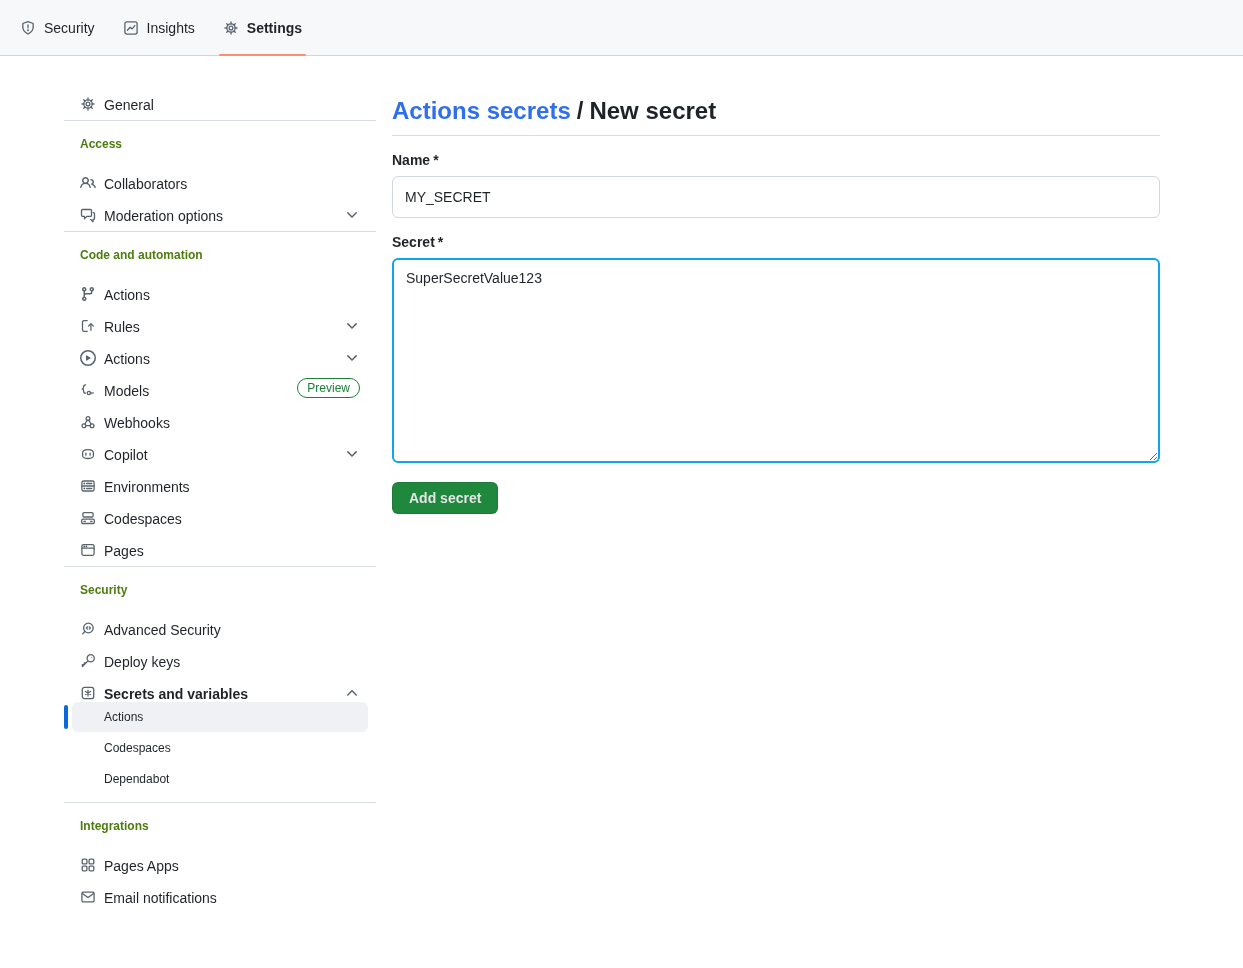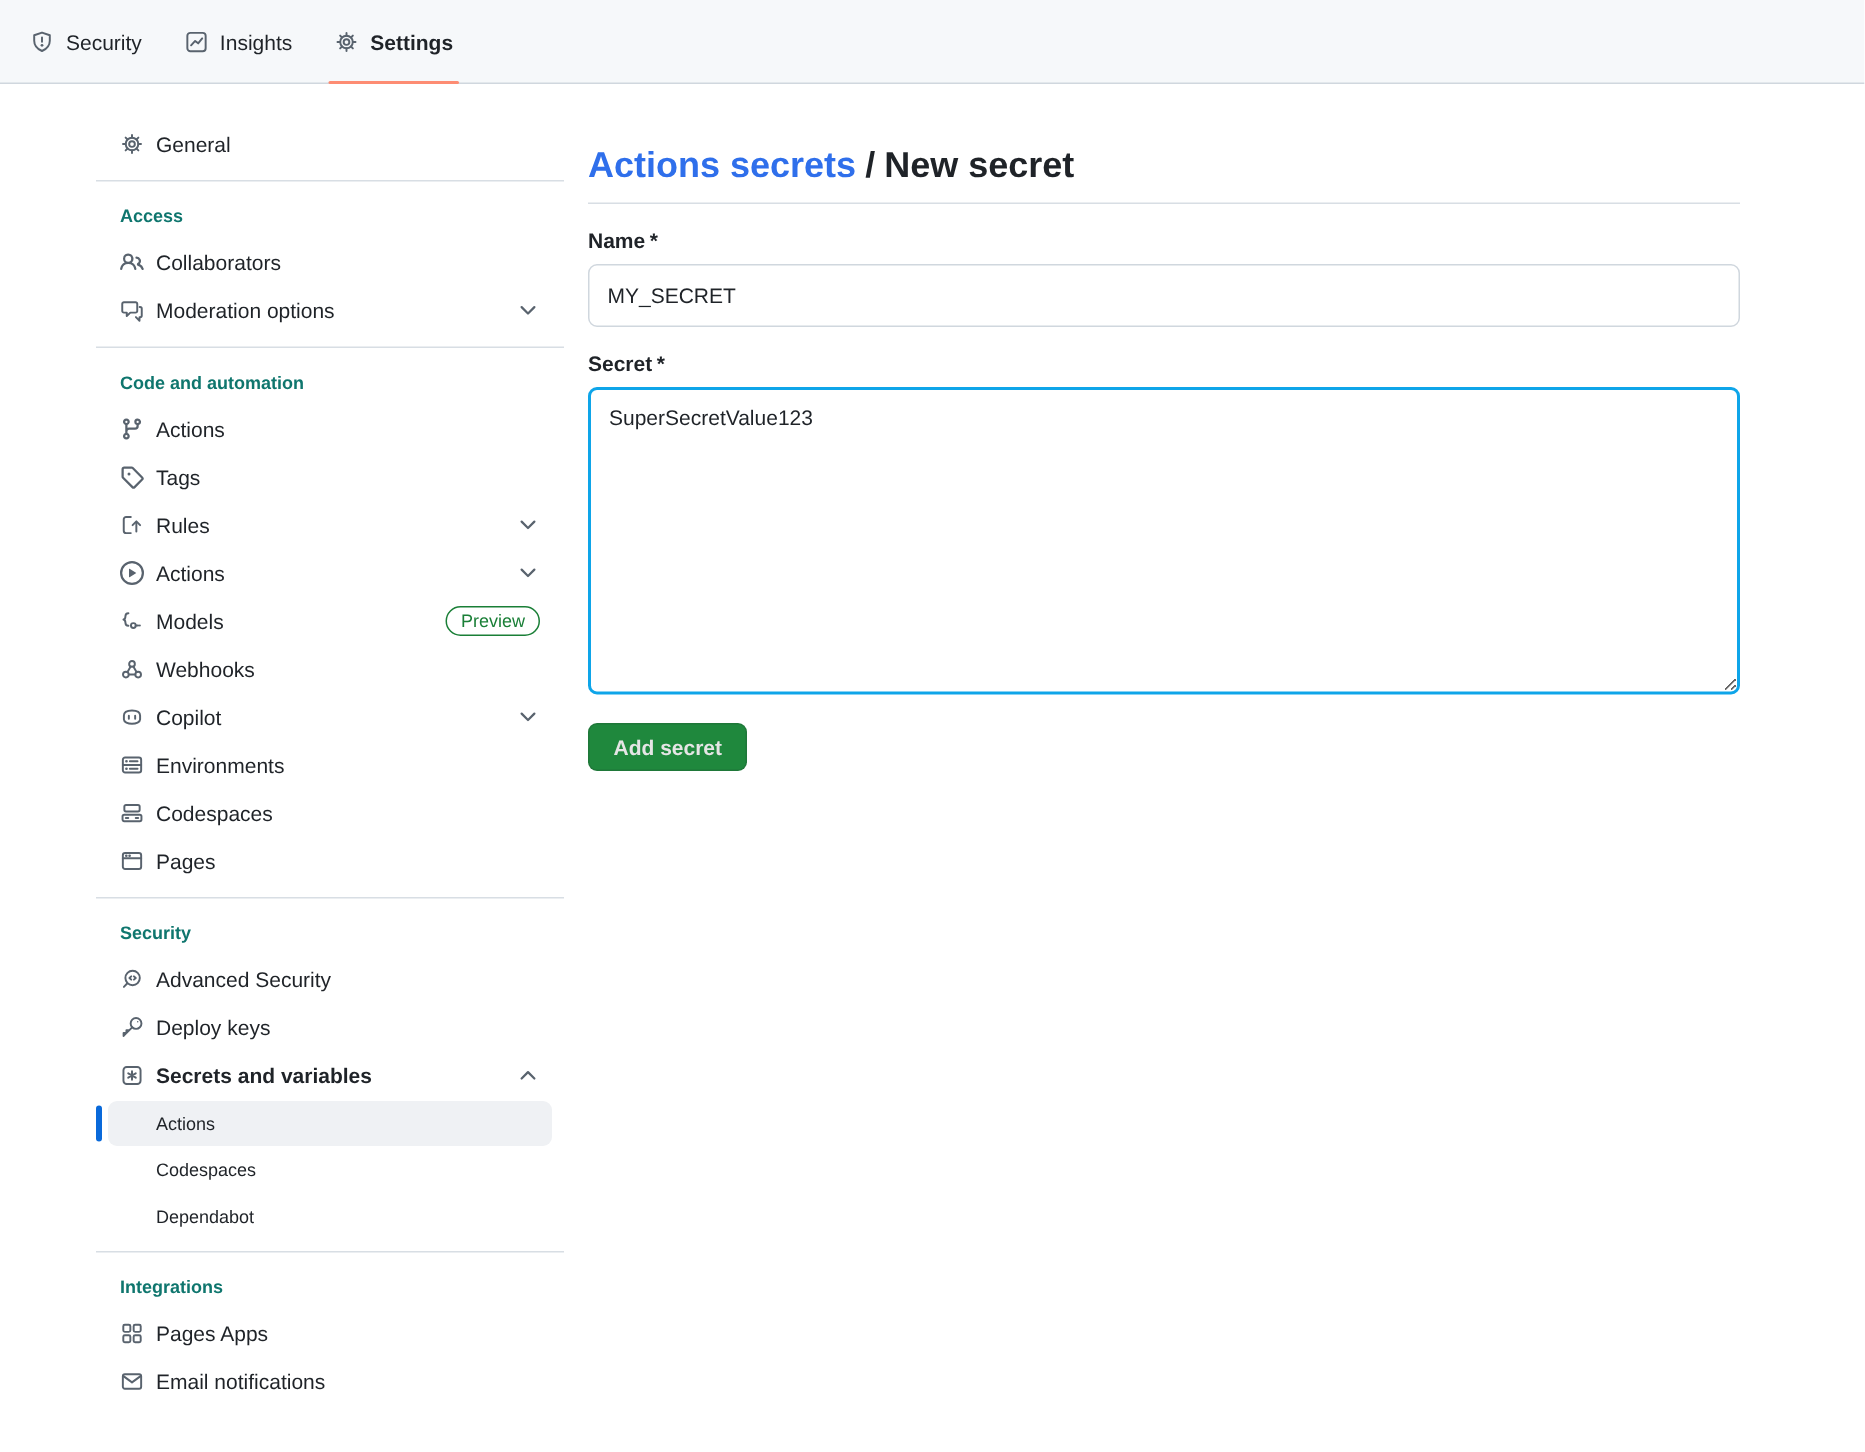--- a/index.html
+++ b/index.html
@@ -25,34 +25,34 @@
     content:""; position:absolute; left:6px; right:6px; bottom:-1px;
     height:2px; border-radius:6px; background:#fd8c73;
   }
 
   
   .layout { display:flex; align-items:flex-start; padding:24px 0 40px 64px; }
 
   
   .sidebar { width:312px; flex:none; }
   .side-item {
-    height:32px; display:flex; align-items:center; gap:8px;
+    height:32px; display:flex; align-items:flex-end; gap:8px;
     padding:0 16px; border-radius:6px; cursor:pointer;
   }
   .sicon { color:#59636e; width:16px; flex:none; }
   .side-item .label { font-size:14px; line-height:1; }
   .bold { font-weight:700; }
   .chev { margin-left:auto; color:#59636e; flex:none; }
   .badge-preview {
     margin-left:auto; font-size:12px; font-weight:500; color:#1a7f37;
     border:1px solid #1a7f37; border-radius:999px; padding:1px 9px; line-height:16px;
   }
   .divider { border-top:1px solid #d8dee4; margin:8px 0; }
   .section-header {
-    font-size:12px; font-weight:700; color:#0f766e; padding:8px 16px 8px 16px;
+    font-size:12px; font-weight:700; color:#4d7c0f; padding:8px 16px 8px 16px;
   }
   .sub-item {
     height:30px; margin:1px 8px; padding-left:32px; display:flex; align-items:center;
     font-size:12px; border-radius:6px; position:relative; cursor:pointer;
   }
   .sub-item.selected { background:#eff1f4; }
   .sub-item.selected::before {
     content:""; position:absolute; left:-8px; top:3px; width:4px; height:24px;
     border-radius:2px; background:#0969da;
   }
@@ -163,28 +163,20 @@
 
     <div class="side-item">
       <span class="sicon">
         <svg viewBox="0 0 16 16" width="16" height="16" fill="currentColor">
           <path d="M9.5 3.25a2.25 2.25 0 1 1 3 2.122V6A2.5 2.5 0 0 1 10 8.5H6a1 1 0 0 0-1 1v1.128a2.251 2.251 0 1 1-1.5 0V5.372a2.25 2.25 0 1 1 1.5 0v1.836A2.493 2.493 0 0 1 6 7h4a1 1 0 0 0 1-1v-.628a2.25 2.25 0 0 1-1.5-2.122ZM4.25 12a.75.75 0 1 0 0 1.5.75.75 0 0 0 0-1.5ZM3.5 3.25a.75.75 0 1 0 1.5 0 .75.75 0 0 0-1.5 0Zm8.25-.75a.75.75 0 1 0 0 1.5.75.75 0 0 0 0-1.5Z"></path>
         </svg>
       </span>
       <span class="label">Actions</span>
     </div>
 
-    <div class="side-item">
-      <span class="sicon">
-        <svg viewBox="0 0 16 16" width="16" height="16" fill="currentColor">
-          <path d="M1 7.775V2.75C1 1.784 1.784 1 2.75 1h5.025c.464 0 .91.184 1.238.513l6.25 6.25a1.75 1.75 0 0 1 0 2.474l-5.026 5.026a1.75 1.75 0 0 1-2.474 0l-6.25-6.25A1.752 1.752 0 0 1 1 7.775Zm1.5 0c0 .066.026.13.073.177l6.25 6.25a.25.25 0 0 0 .354 0l5.025-5.025a.25.25 0 0 0 0-.354l-6.25-6.25a.25.25 0 0 0-.177-.073H2.75a.25.25 0 0 0-.25.25ZM6 5a1 1 0 1 1 0 2 1 1 0 0 1 0-2Z"></path>
-        </svg>
-      </span>
-      <span class="label">Tags</span>
-    </div>
 
     <div class="side-item">
       <span class="sicon">
         <svg viewBox="0 0 16 16" width="16" height="16" fill="none" stroke="currentColor" stroke-width="1.3" stroke-linecap="round" stroke-linejoin="round">
           <path d="M7.2 2.6H4.1c-.9 0-1.6.7-1.6 1.6v7.6c0 .9.7 1.6 1.6 1.6h3.1"></path>
           <path d="M10.9 12.3V6.3"></path>
             <path d="M8.4 8.1l2.5-2.5 2.5 2.5"></path>
         </svg>
       </span>
       <span class="label">Rules</span>

